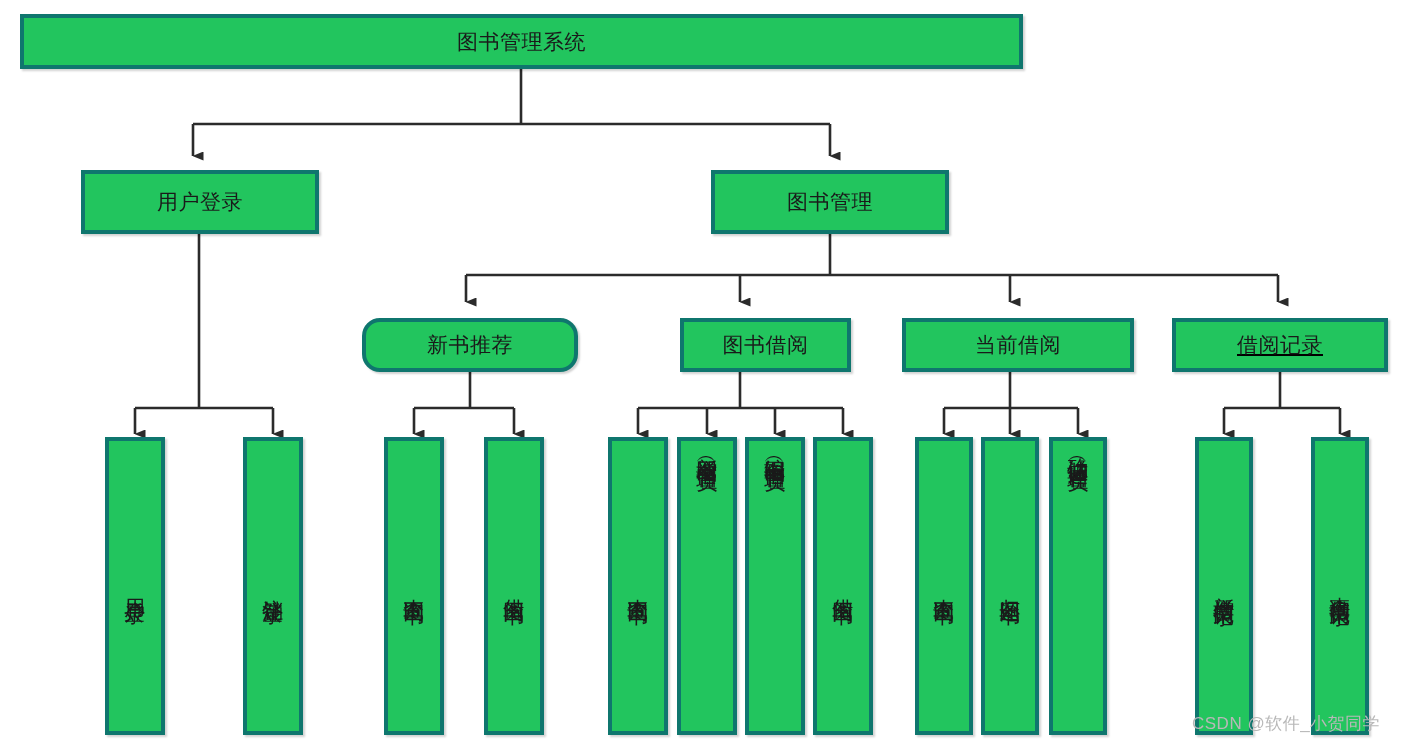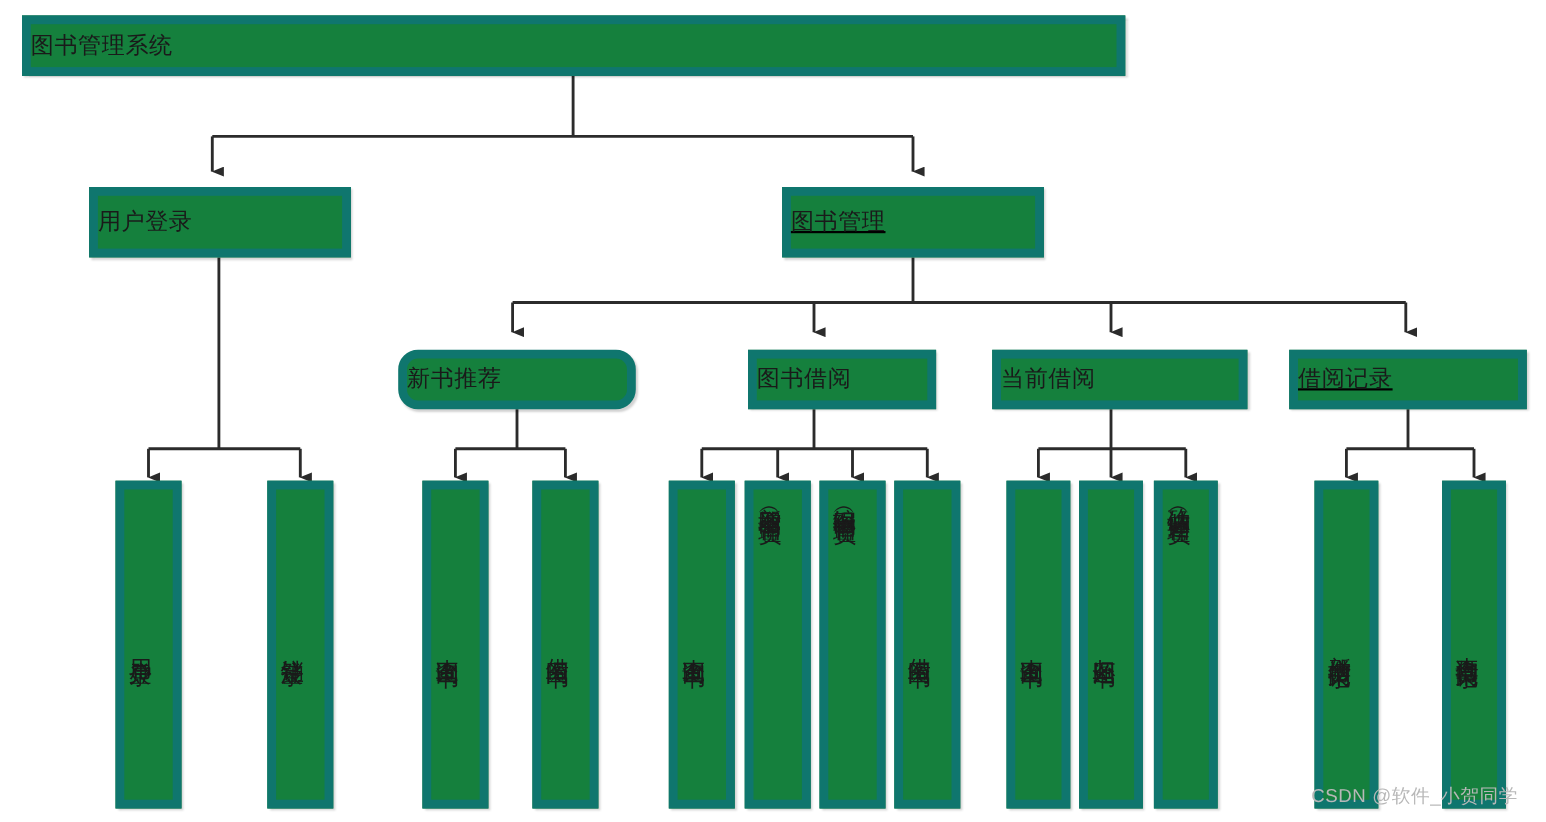--- a/index.html
+++ b/index.html
@@ -22,25 +22,25 @@
   svg.diagram-svg {
     position: absolute;
     left: 0;
     top: 0;
     width: 1405px;
     height: 747px;
   }
   .node-box {
     position: absolute;
     box-sizing: border-box;
-    background: #15803d;
-    border: 8px solid #0f766e;
+    background: #22c55e;
+    border: 4px solid #0f766e;
     display: flex;
     align-items: center;
-    justify-content: flex-start;
+    justify-content: center;
     box-shadow: 2px 2px 2px rgba(0,0,0,0.18);
   }
   .node-label-h {
     font-size: 21px;
     color: #1a1a1a;
     line-height: 1.1;
     white-space: nowrap;
     letter-spacing: 0.5px;
   }
   .node-label-v {
@@ -128,21 +128,21 @@
     </g>
   </svg>
 
   <div class="node-box" style="left:20px; top:14px; width:1003px; height:55px;">
     <span class="node-label-h">图书管理系统</span>
   </div>
 
   <div class="node-box" style="left:81px; top:170px; width:238px; height:64px;">
     <span class="node-label-h">用户登录</span>
   </div>
-  <div class="node-box" style="left:711px; top:170px; width:238px; height:64px;text-decoration:underline;">
+  <div class="node-box" style="left:711px; top:170px; width:238px; height:64px;">
     <span class="node-label-h">图书管理</span>
   </div>
 
   <div class="node-box" style="left:362px; top:318px; width:216px; height:54px;border-radius:18px;">
     <span class="node-label-h">新书推荐</span>
   </div>
   <div class="node-box" style="left:632px; top:318px; width:171px; height:54px;margin-left:48px;">
     <span class="node-label-h">图书借阅</span>
   </div>
   <div class="node-box" style="left:902px; top:318px; width:232px; height:54px;">

